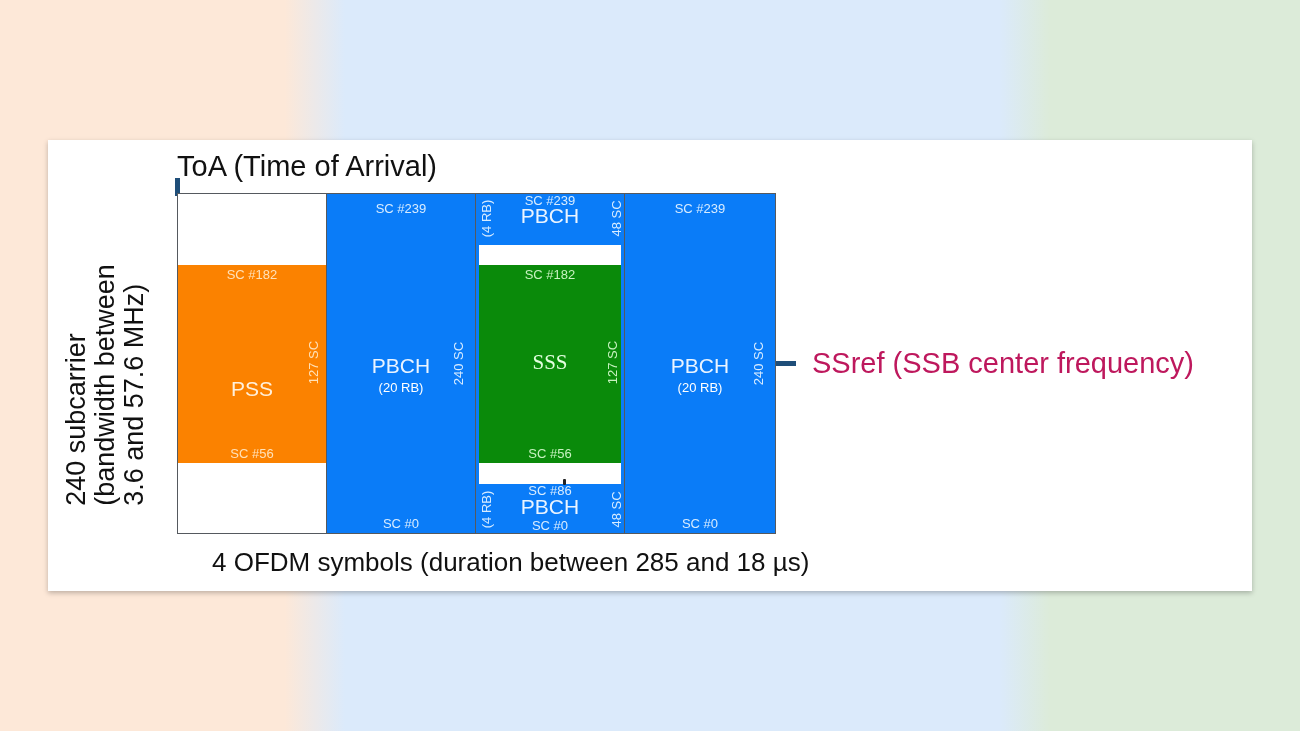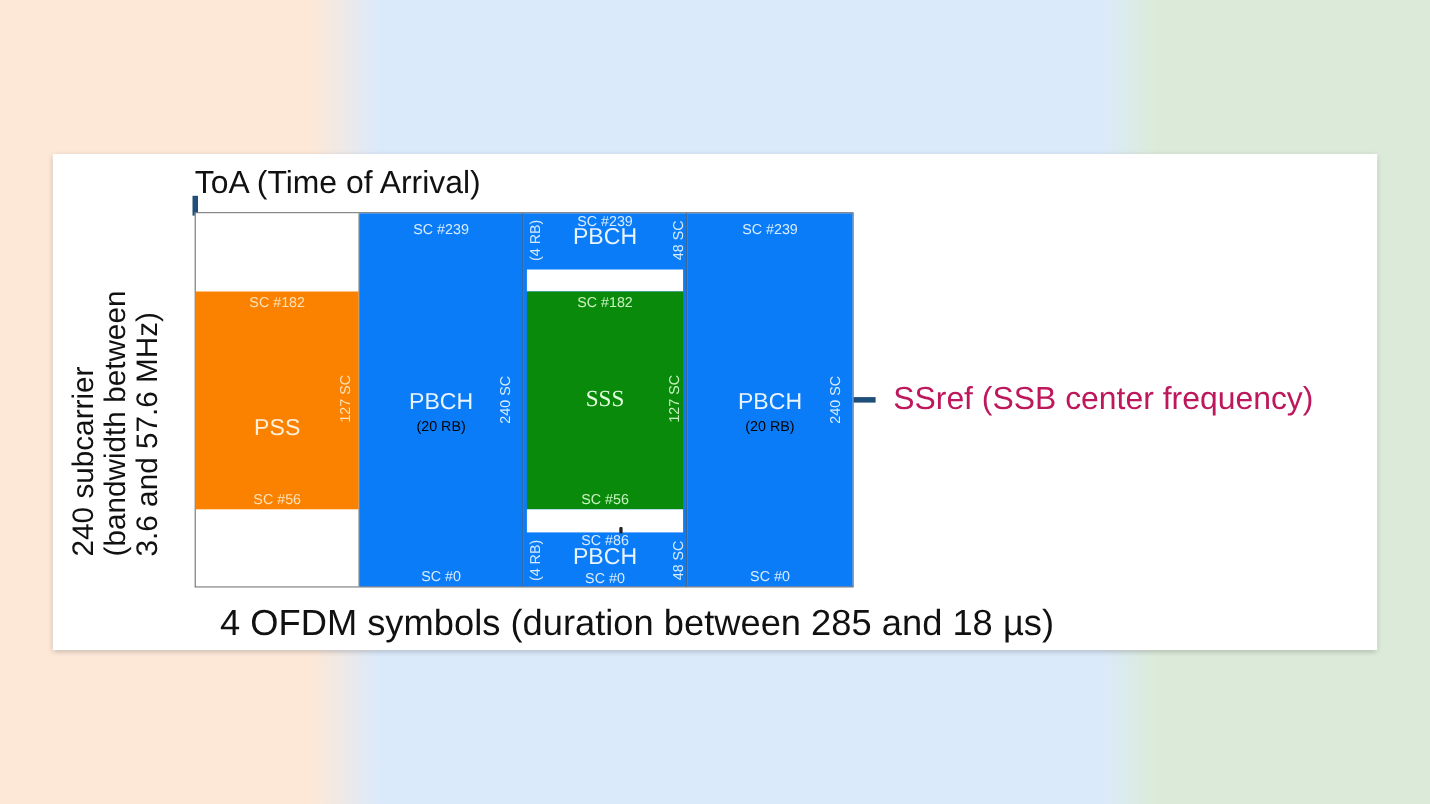--- a/index.html
+++ b/index.html
@@ -29,37 +29,37 @@
     .sss-band { position: absolute; left: 3px; right: 3px; top: 71px; height: 198px; background: #0a8a0a; }
     .gap-top { position: absolute; left: 3px; right: 3px; top: 51px; height: 20px; background: #ffffff; }
     .gap-bot { position: absolute; left: 3px; right: 3px; top: 269px; height: 21px; background: #ffffff; }
     .dot { position: absolute; left: 87px; top: 285px; width: 3px; height: 6px; background: #222; border-radius: 1px; }
     .sc { position: absolute; left: 0; width: 100%; text-align: center; font-size: 13px; color: #d8ecff; white-space: nowrap; }
     .sc-orange { color: #ffe1b8; }
     .sc-green { color: #c8f2c0; }
     .big { position: absolute; left: 0; width: 100%; text-align: center; font-size: 21px; color: #eaf4ff; }
     .big-orange { color: #fff0dc; }
     .big-green { color: #e4ffe0; font-family: Liberation Serif, serif; }
-    .sub { position: absolute; left: 0; width: 100%; text-align: center; font-size: 13px; color: #000000; }
+    .sub { position: absolute; left: 0; width: 100%; text-align: center; font-size: 13px; color: #ffffff; }
     .vert {
       position: absolute; font-size: 13px; color: #d8ecff; white-space: nowrap;
       transform: rotate(-90deg); transform-origin: center center;
     }
     .vert-orange { color: #ffe1b8; }
     .vert-green { color: #c8f2c0; }
     .ssref-marker { left: 776px; top: 361px; width: 20px; height: 5px; background: #1f4e79; }
     .ssref-label { left: 768px; top: 347px; font-size: 29px; color: #be185d; white-space: nowrap; margin-left: 44px; }
     .ylabel {
       left: 105px; top: 385px; width: 0; height: 0;
     }
     .ylabel-inner {
       position: absolute; left: 0; top: 0; transform: translate(-50%, -50%) rotate(-90deg);
       font-size: 27px; color: #111; line-height: 29px; text-align: left; white-space: nowrap;
     }
-    .xlabel { left: 200px; top: 547px; font-size: 33px; color: #111; white-space: nowrap; }
+    .xlabel { left: 212px; top: 547px; font-size: 26px; color: #111; white-space: nowrap; }
   </style>
 </head>
 <body>
 
 <div class="card"></div>
 
 <div class="abs toa-label">ToA (Time of Arrival)</div>
 <div class="abs toa-marker"></div>
 
 <div class="abs frame">

